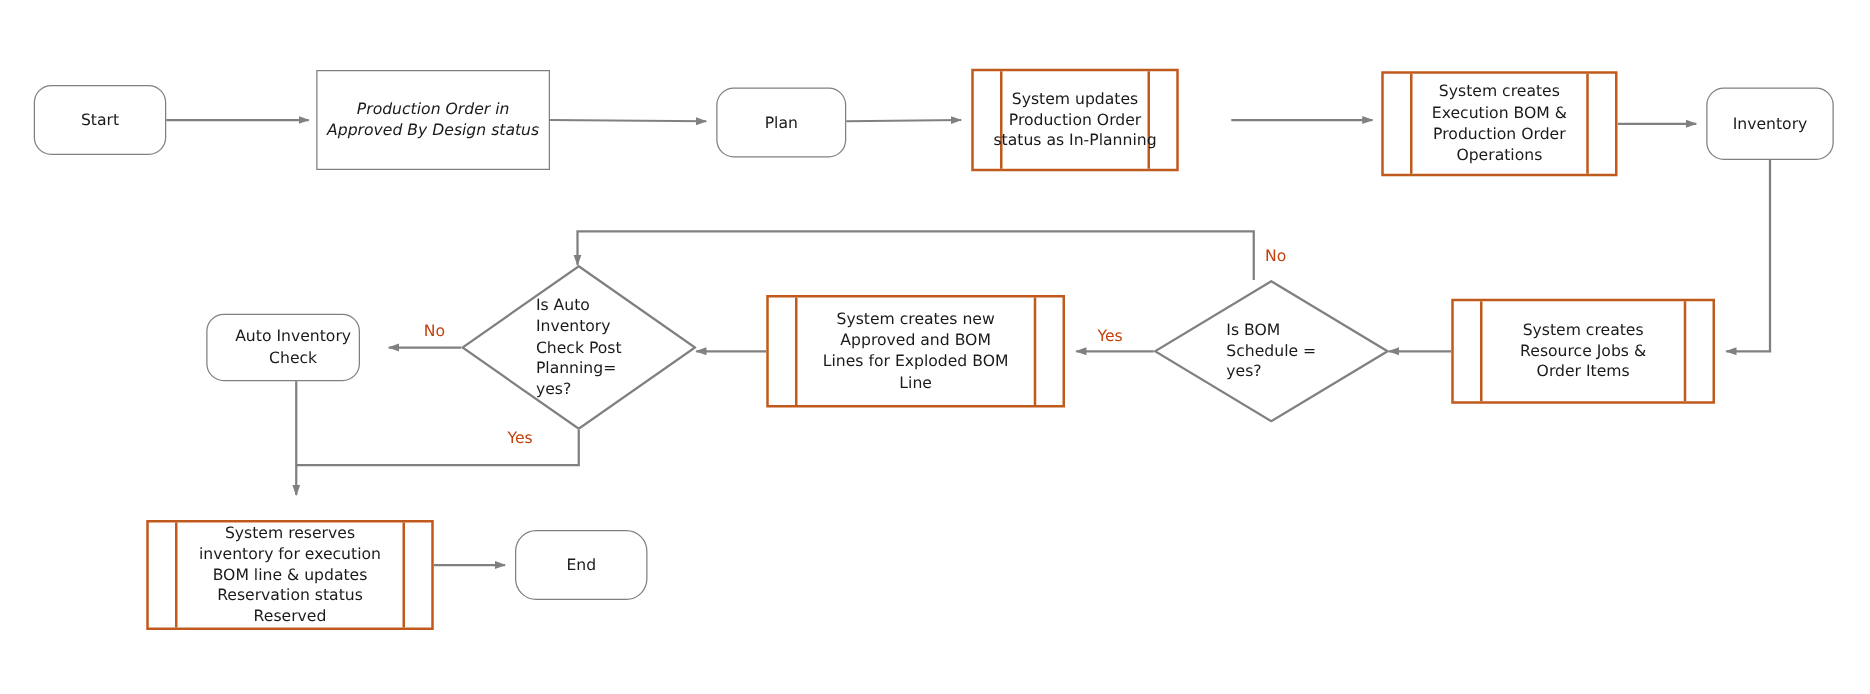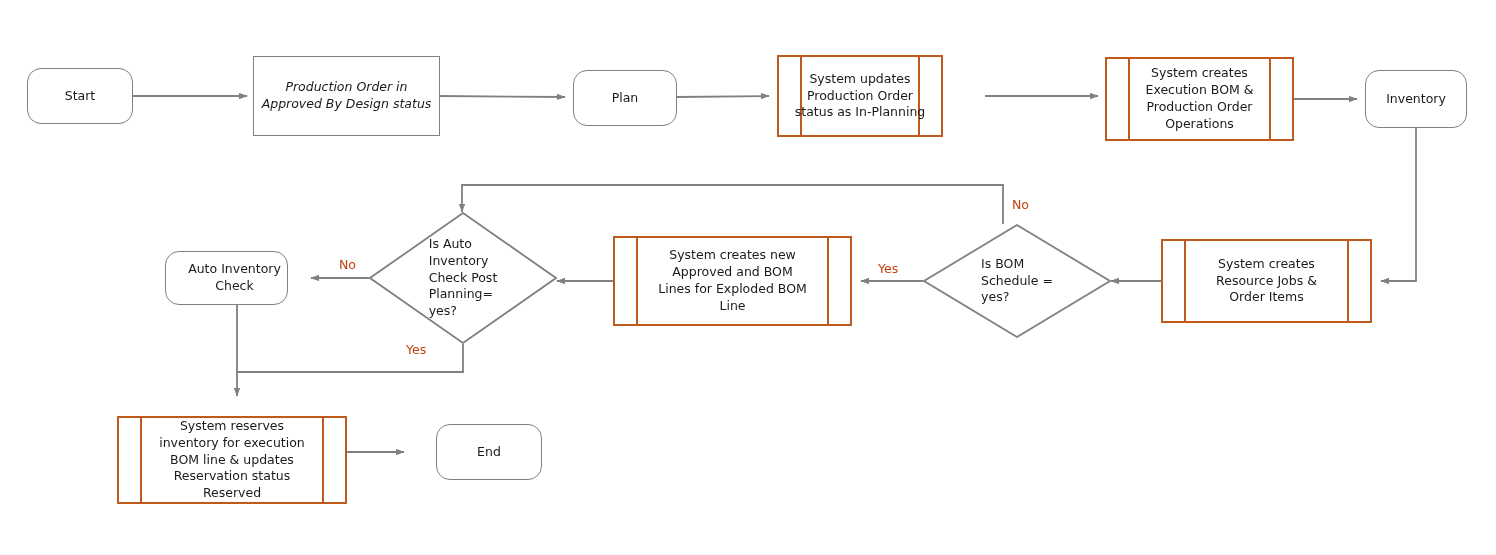--- a/index.html
+++ b/index.html
@@ -208,21 +208,21 @@
   <div class="node subprocess" style="left:117px; top:404px; width:230px; height:88px;margin-top:12px;">
     <span class="bar left"></span>
     <span class="bar right"></span>
     <span class="label">System reserves
 inventory for execution
 BOM line &amp; updates
 Reservation status
 Reserved</span>
   </div>
 
-  <div class="node terminator" style="left:436px; top:424px; width:106px; height:56px;">
+  <div class="node terminator" style="left:412px; top:424px; width:106px; height:56px;border-radius:17px;">
     <span class="label">End</span>
   </div>
 
   <span class="edge-label" style="left:1012px; top:197px;">No</span>
   <span class="edge-label" style="left:878px; top:261px;">Yes</span>
   <span class="edge-label" style="left:339px; top:257px;">No</span>
   <span class="edge-label" style="left:406px; top:342px;">Yes</span>
 
 </div>
 

